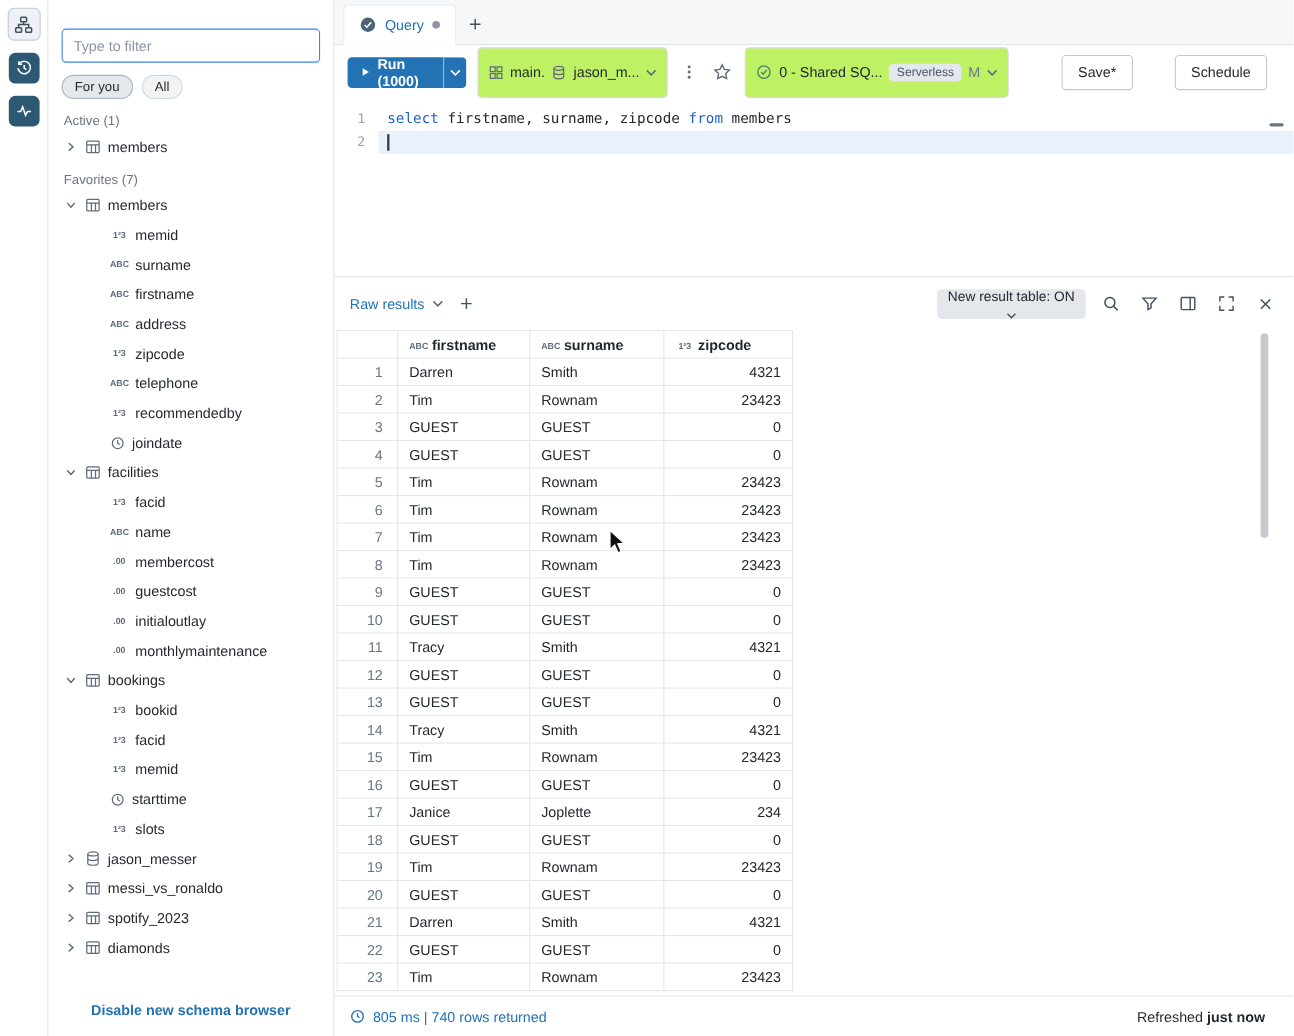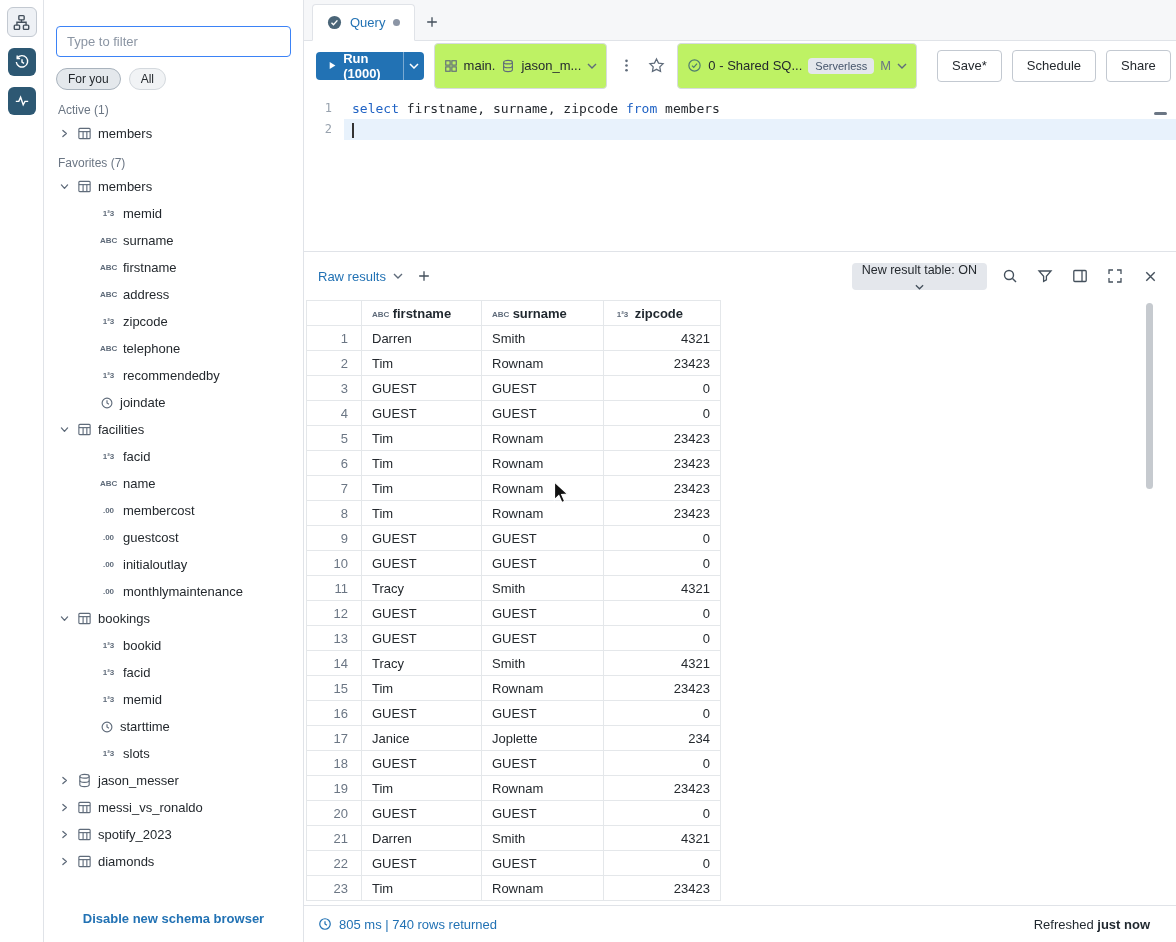--- a/index.html
+++ b/index.html
@@ -48,21 +48,21 @@
   .tab-plus { width:34px; height:37px; display:flex; align-items:center; justify-content:center; cursor:pointer; }
 
   .toolbar { height:49px; display:flex; align-items:center; gap:10px; padding:0 12px; flex:none; }
   .run-split { display:flex; height:28px; cursor:pointer; }
   .run-main { background:#2272b4; color:#fff; display:flex; align-items:center; gap:7px; padding:0 13px; border-radius:4px 0 0 4px; font-size:13px; font-weight:600; }
   .run-caret { background:#2272b4; width:27px; display:flex; align-items:center; justify-content:center; border-left:1px solid rgba(255,255,255,.4); border-radius:0 4px 4px 0; }
   .ctl { height:46px; border:1px solid #d7dbe0; border-radius:4px; background:#bef264; display:flex; align-items:center; gap:6px; padding:0 9px; font-size:13px; color:#24292e; cursor:pointer; white-space:nowrap; }
   .badge { background:#e4e7ec; border-radius:4px; padding:2px 7px; font-size:11px; color:#44546a; }
   .size-letter { color:#6b7684; }
   .tb-spacer { flex:1; }
-  .btn { height:32px; border:1px solid #c3c9d1; border-radius:4px; background:#fff; padding:0 14px; font-size:13px; font-family:inherit; color:#24292e; cursor:pointer; }
+  .btn { height:32px; border:1px solid #c3c9d1; border-radius:4px; background:#fff; padding:0 14px; font-size:13px; font-family:inherit; color:#24292e; cursor:pointer;margin-left:28px; }
 
   .editor { height:162px; border-bottom:1px solid #e0e3e8; padding-top:8px; font-family:"DejaVu Sans Mono", monospace; font-size:13px; position:relative; flex:none; }
   .ed-line { display:flex; height:21px; line-height:21px; }
   .gutter { width:40px; text-align:right; padding-right:12px; color:#98a2ae; font-size:12px; flex:none; }
   .code { flex:1; white-space:pre; padding-left:8px; }
   .ed-line.active .code { background:#e8f2fc; }
   .kw { color:#1f62c4; }
   .idtok { color:#24292e; }
   .caret-bar { display:inline-block; width:1.5px; height:15px; background:#333; vertical-align:middle; }
   .ed-scroll-mark { position:absolute; right:9px; top:22px; width:13px; height:3px; background:#6b7684; border-radius:2px; cursor:pointer; }

